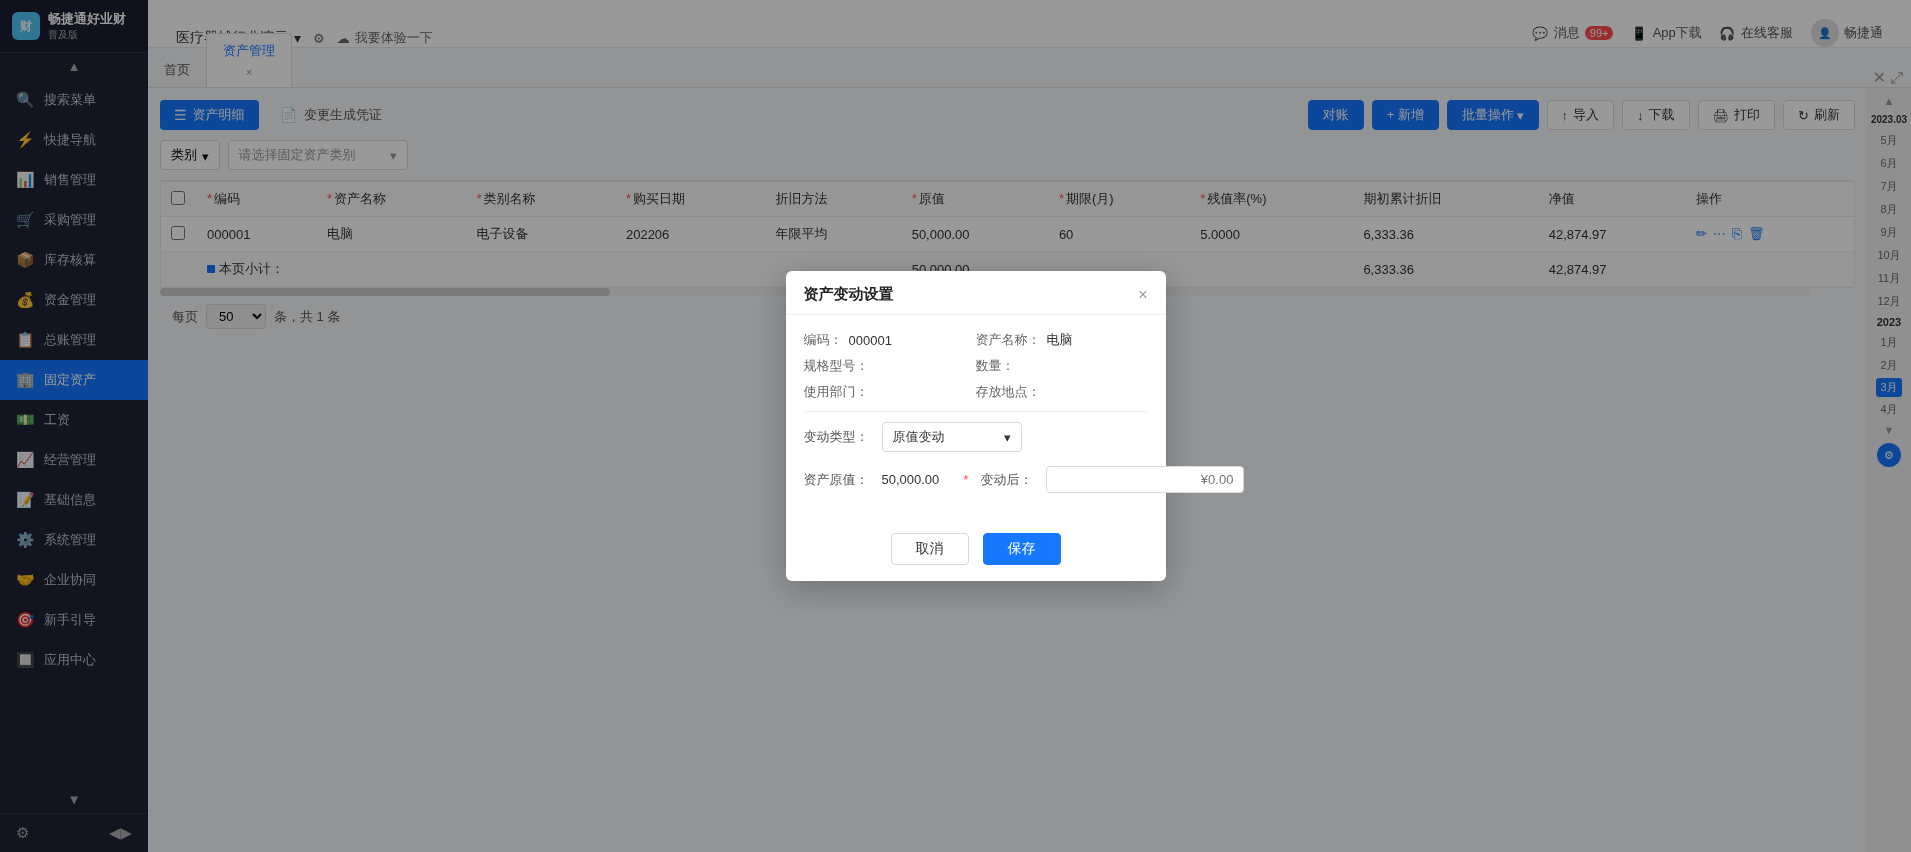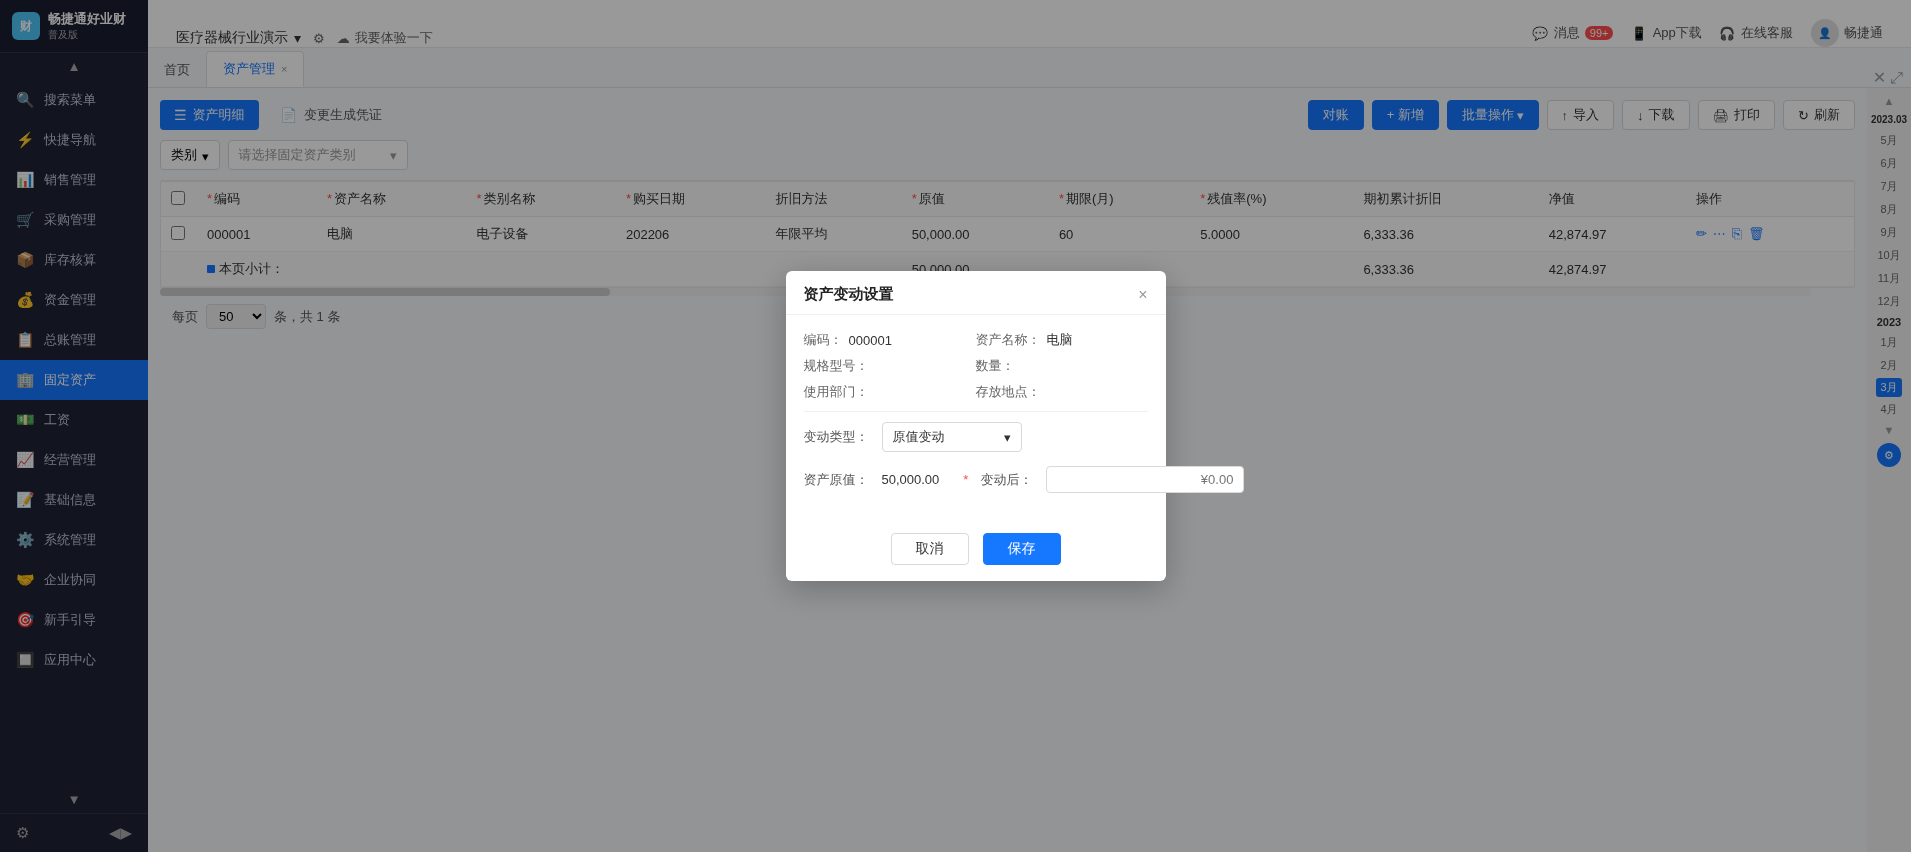--- a/index.html
+++ b/index.html
@@ -114,21 +114,21 @@
     }
     .tab {
       padding: 8px 16px;
       font-size: 13px;
       cursor: pointer;
       color: #555;
       border-top-left-radius: 4px;
       border-top-right-radius: 4px;
       display: flex; align-items: center; gap: 6px;
     }
-    .tab.active { background: #fff; color: #1677ff; border: 1px solid #e0e0e0; border-bottom: 1px solid #fff; }
+    .tab.active { background: #fff; color: #1677ff; border: 1px solid #e0e0e0; border-bottom: 1px solid #fff; flex-direction: column; }
     .tab-close { color: #999; font-size: 11px; cursor: pointer; }
     .tab-home { color: #555; }
 
     
     .content-area {
       flex: 1;
       overflow: auto;
       position: relative;
       background: #f5f7fa;
       display: flex;

